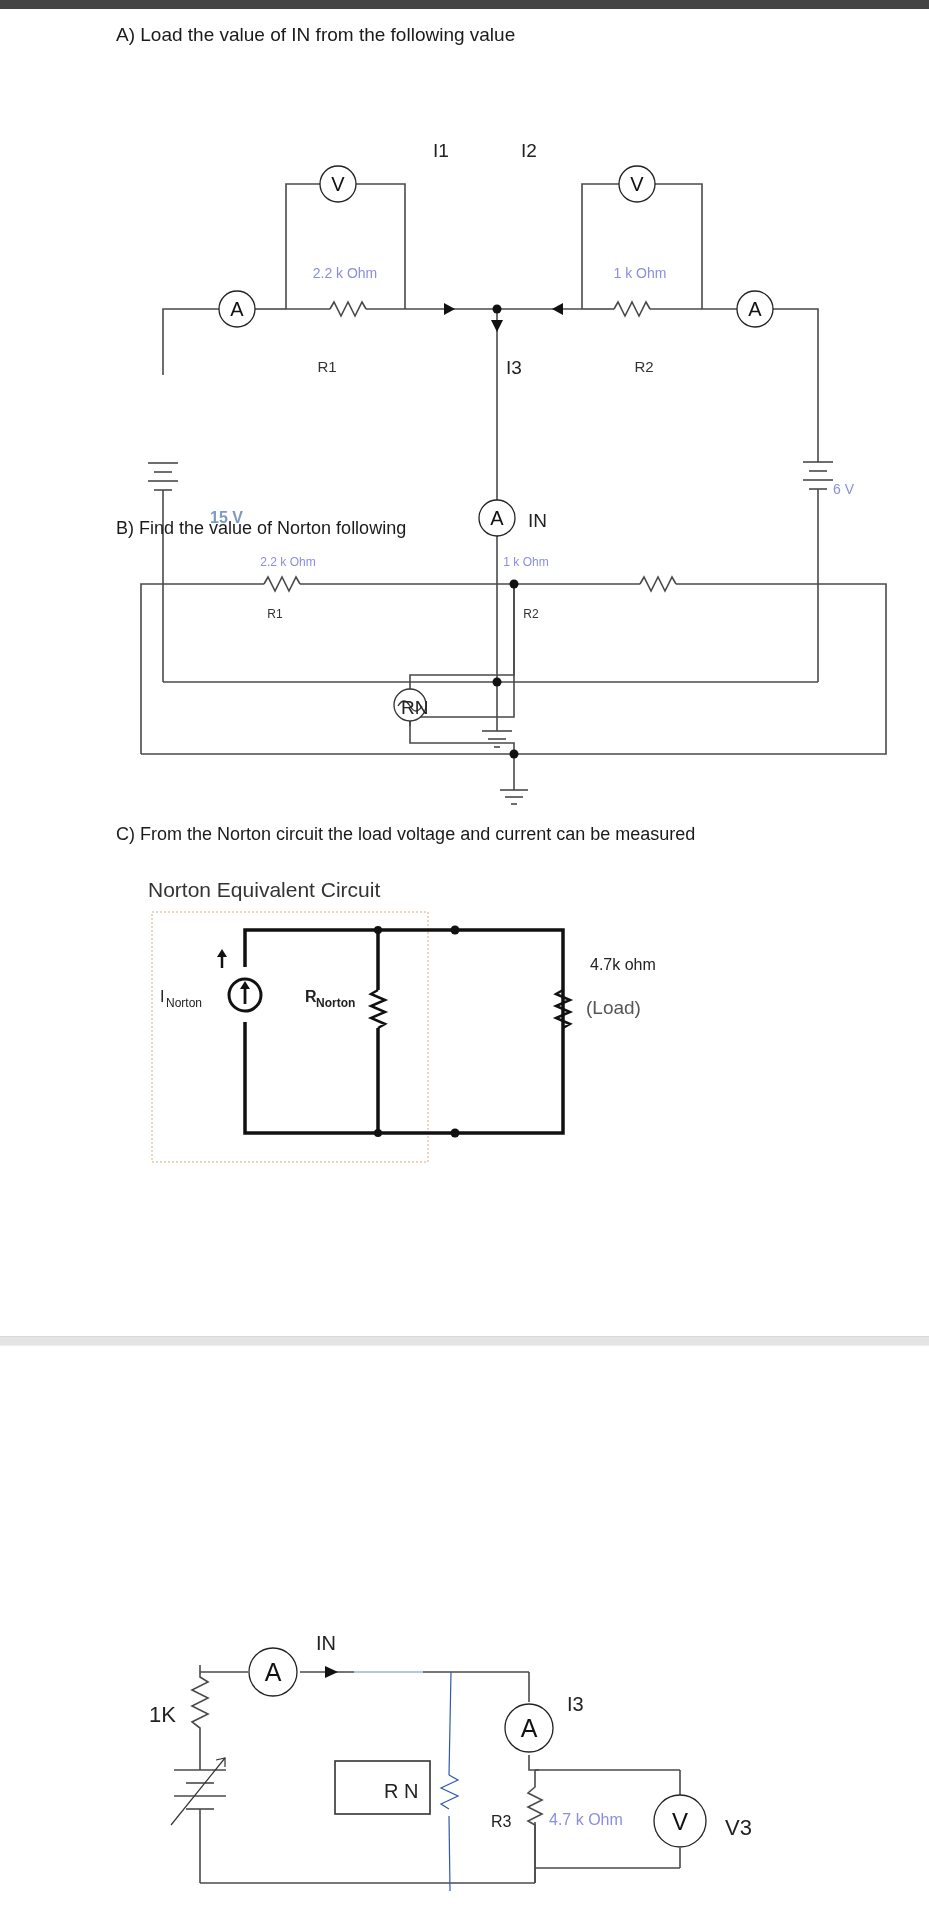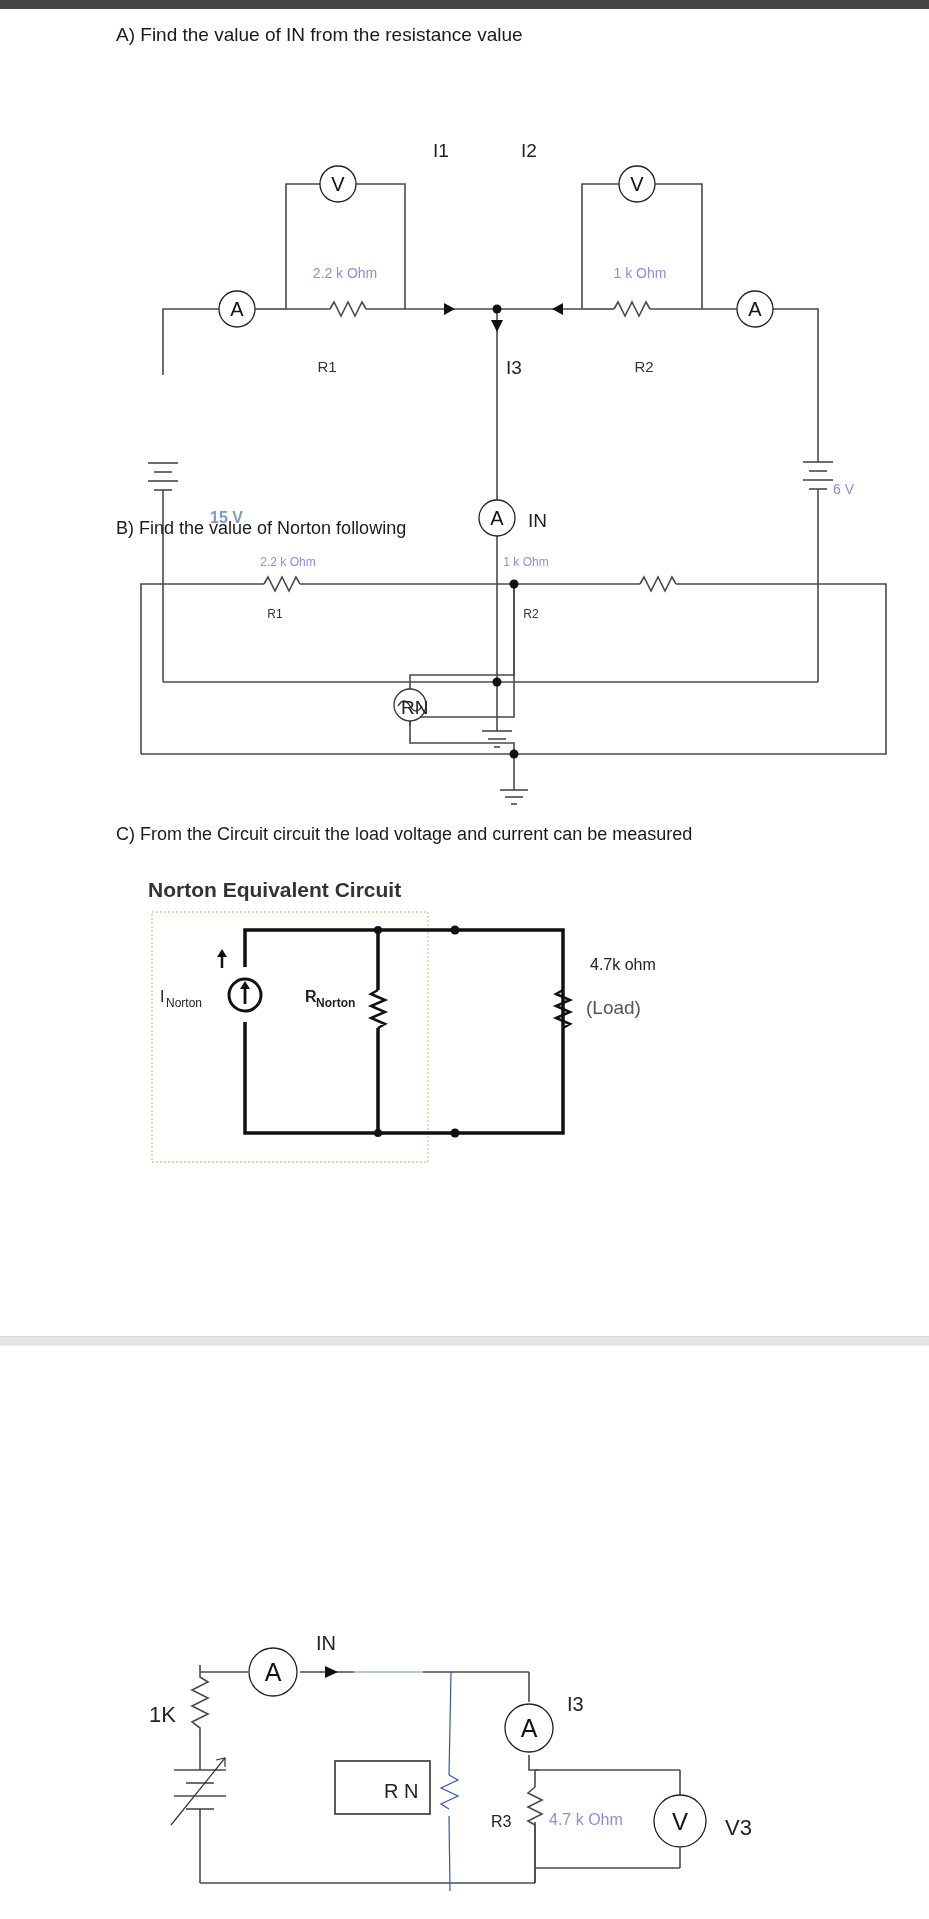--- a/index.html
+++ b/index.html
@@ -2,30 +2,30 @@
 <html><head>
 <meta charset="utf-8">
 <style>
   html, body { margin: 0; padding: 0; background: #ffffff; }
   body { width: 929px; height: 1919px; position: relative; overflow: hidden;
          font-family: "DejaVu Sans", sans-serif; color: #222; }
   .topbar { position: absolute; left: 0; top: 0; width: 929px; height: 9px; background: #444444; }
   .divider { position: absolute; left: 0; top: 1336px; width: 929px; height: 8px; background: #e4e4e4;
              border-top: 1px solid #d8d8d8; border-bottom: 1px solid #eeeeee; }
   .heading { position: absolute; font-family: "Liberation Sans", sans-serif; font-size: 19px; color: #1a1a1a; white-space: nowrap; }
-  .subheading { position: absolute; font-family: "Liberation Sans", sans-serif; font-size: 21px; color: #333; white-space: nowrap; font-weight: bold; }
+  .subheading { position: absolute; font-family: "Liberation Sans", sans-serif; font-size: 21px; color: #333; white-space: nowrap; }
   svg { position: absolute; left: 0; overflow: visible; }
   .lbl { font-family: "Liberation Sans", sans-serif; }
 </style>
 </head>
 <body>
 
 <div class="topbar"></div>
 
-<div class="heading" style="left:116px; top:24px;">A) Find the value of IN from the resistance value</div>
+<div class="heading" style="left:116px; top:24px;">A) Load the value of IN from the following value</div>
 
 <svg width="929" height="780" style="top:0;">
   <g stroke="#4a4a4a" stroke-width="1.6" fill="none">
 
     <polyline points="163,375 163,309 219,309"></polyline>
     <line x1="255" y1="309" x2="286" y2="309"></line>
 
     <polyline points="286,309 286,184 320,184"></polyline>
     <polyline points="356,184 405,184 405,309"></polyline>
 
@@ -138,21 +138,21 @@
   <circle cx="514" cy="214" r="4.5" fill="#111"></circle>
   <circle cx="410" cy="165" r="16" fill="#fff" stroke="#333" stroke-width="1.3"></circle>
   <path d="M398,166 q6,-10 12,0 q6,10 12,0" stroke="#333" stroke-width="1.3" fill="none"></path>
   <text class="lbl" x="400" y="26" font-size="12" fill="#8a8ee0" text-anchor="middle" transform="translate(-112,0)">2.2 k Ohm</text>
   <text class="lbl" x="664" y="26" font-size="12" fill="#8a8ee0" text-anchor="middle" transform="translate(-138,0)">1 k Ohm</text>
   <text class="lbl" x="275" y="78" font-size="12" fill="#333" text-anchor="middle">R1</text>
   <text class="lbl" x="531" y="78" font-size="12" fill="#333" text-anchor="middle">R2</text>
   <text class="lbl" x="401" y="174" font-size="19" fill="#222">RN</text>
 </svg>
 
-<div class="heading" style="left:116px; top:824px; font-size:18px;">C) From the Circuit circuit the load voltage and current can be measured</div>
+<div class="heading" style="left:116px; top:824px; font-size:18px;">C) From the Norton circuit the load voltage and current can be measured</div>
 <div class="subheading" style="left:148px; top:878px;">Norton Equivalent Circuit</div>
 
 <svg width="929" height="260" style="top:910px;">
 
   <rect x="152" y="2" width="276" height="250" fill="none" stroke="#e3c9a8" stroke-width="1.5" stroke-dasharray="2,2"></rect>
   <g stroke="#111" stroke-width="3.5" fill="none">
     <polyline points="245,57 245,20 563,20 563,223 245,223 245,112"></polyline>
     <line x1="378" y1="20" x2="378" y2="80"></line>
     <polyline points="378,80 371,84 385,90 371,96 385,102 371,108 385,114 378,118" stroke-width="2.5"></polyline>
     <line x1="378" y1="118" x2="378" y2="223"></line>

